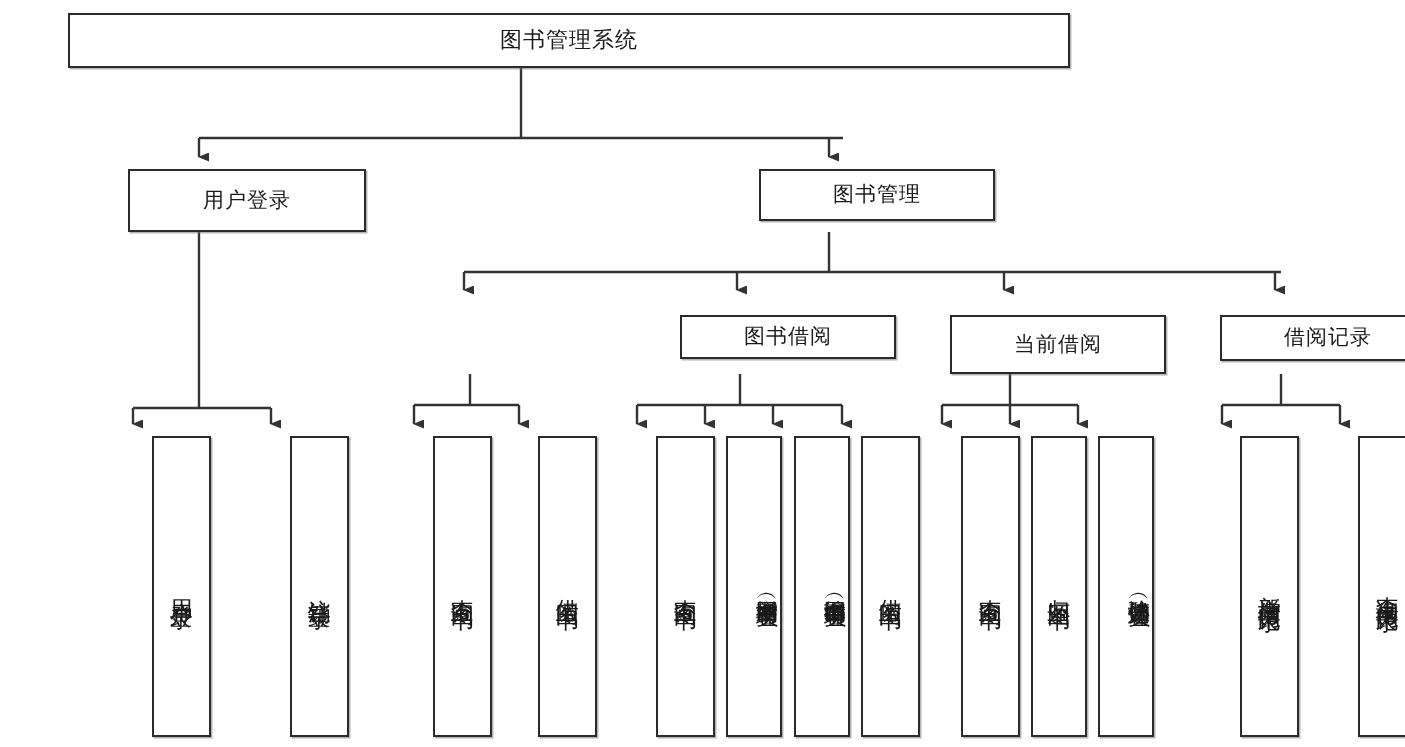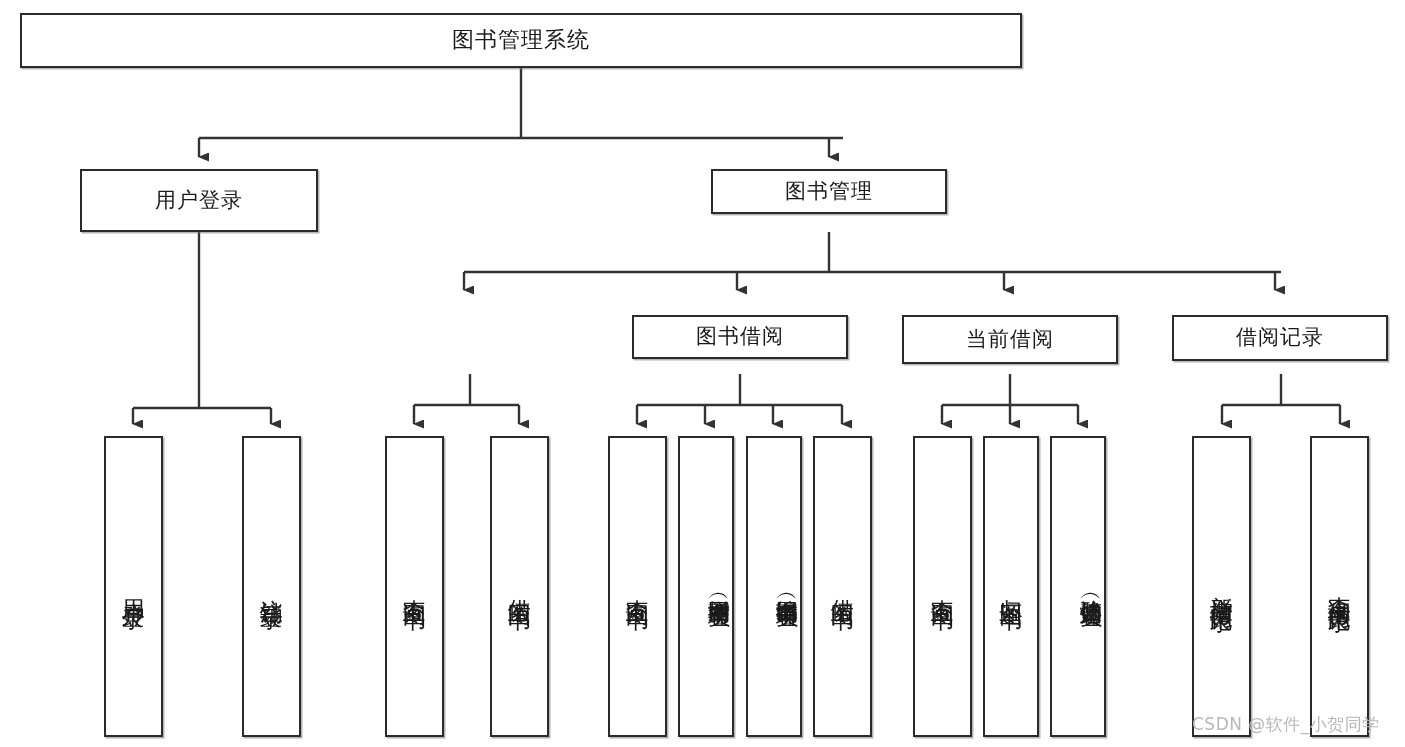--- a/index.html
+++ b/index.html
@@ -32,20 +32,21 @@
   .node {
     position: absolute;
     z-index: 2;
     background: #ffffff;
     border: 2px solid #2b2b2b;
     box-shadow: 1.5px 1.5px 0 0 rgba(120,120,120,0.55);
     display: flex;
     align-items: center;
     justify-content: center;
     color: #1a1a1a;
+    margin-left: 48px;
   }
 
   
   .node.h {
     font-size: 21px;
     letter-spacing: 1px;
     line-height: 1.2;
     white-space: nowrap;
   }
   .node.h.root { font-size: 22px; }
@@ -144,30 +145,30 @@
   </svg>
 
   <div class="node h root" style="left:20px; top:13px; width:1002px; height:55px;">
     <span>图书管理系统</span>
   </div>
 
   <div class="node h" style="left:80px; top:169px; width:238px; height:63px;">
     <span>用户登录</span>
   </div>
 
-  <div class="node h" style="left:711px; top:169px; width:236px; height:45px;">
+  <div class="node h" style="left:711px; top:169px; width:236px; height:52px;">
     <span>图书管理</span>
   </div>
 
 
   <div class="node h" style="left:632px; top:315px; width:216px; height:44px;">
     <span>图书借阅</span>
   </div>
 
-  <div class="node h" style="left:902px; top:315px; width:216px; height:49px;">
+  <div class="node h" style="left:902px; top:315px; width:216px; height:59px;">
     <span>当前借阅</span>
   </div>
 
   <div class="node h" style="left:1172px; top:315px; width:216px; height:46px;">
     <span>借阅记录</span>
   </div>
 
   <div class="node v" style="left:104px; top:436px; width:59px; height:301px;">
     <span class="vtext">用户登录</span>
   </div>
@@ -205,15 +206,14 @@
     <span class="vtext">确认归还（管理员）</span>
   </div>
 
   <div class="node v" style="left:1192px; top:436px; width:59px; height:301px;">
     <span class="vtext">新增借阅记录</span>
   </div>
   <div class="node v" style="left:1310px; top:436px; width:59px; height:301px;">
     <span class="vtext">查询借阅记录</span>
   </div>
 
-  <div id="watermark">CSDN @软件_小贺同学</div>
 
 </div>
 
 </body></html>

